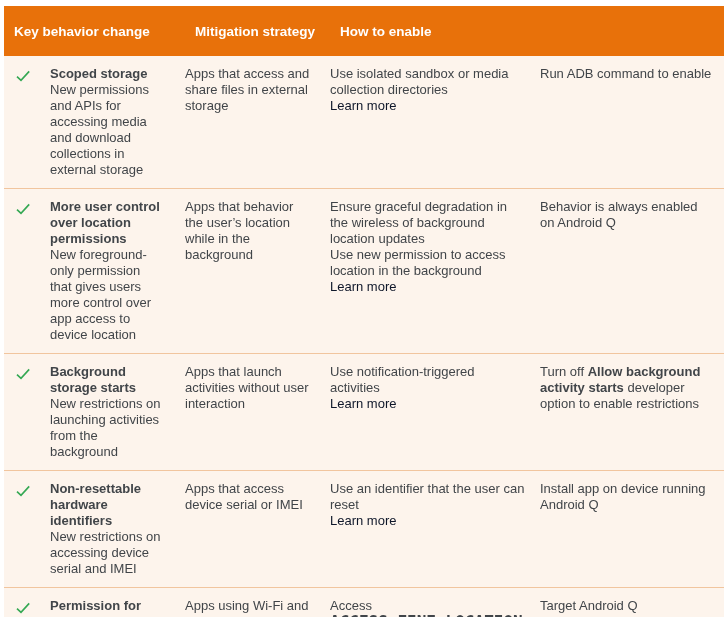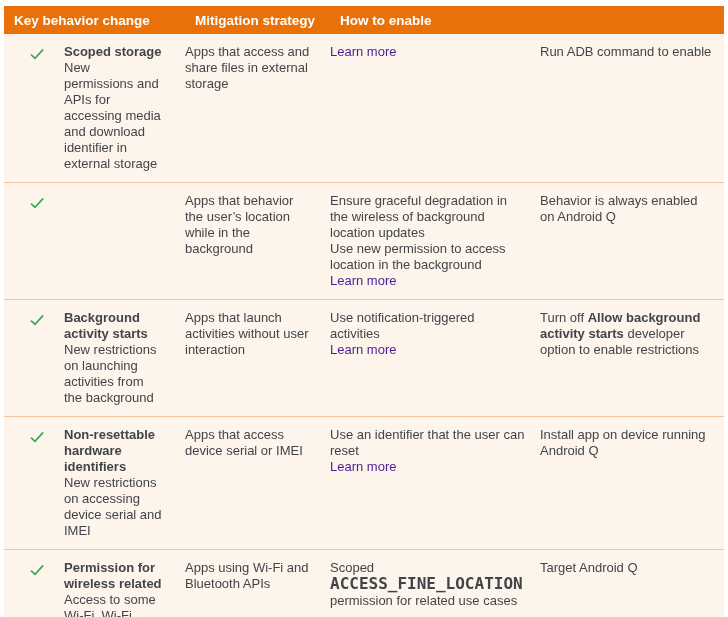--- a/index.html
+++ b/index.html
@@ -17,41 +17,41 @@
     width: 720px;
   }
   .hdr {
     display: grid;
     grid-template-columns: 181px 145px 210px 1fr;
     background: #E8710A;
     color: #ffffff;
     font-weight: bold;
     font-size: 13.5px;
     align-items: center;
-    height: 28px;
+    height: 50px;
   }
   .hdr > div { padding: 0 14px 0 10px; }
   .row {
     display: grid;
     grid-template-columns: 181px 145px 210px 1fr;
     background: #FDF4EC;
     border-bottom: 1px solid #F1C59E;
     font-size: 13px;
     line-height: 16px;
     padding: 10px 0;
   }
   .row:last-child { border-bottom: 1px solid #F1C59E; }
   .cell { padding: 0 15px 0 0; }
-  .c1 { display: flex; align-items: flex-start; padding-left: 24px; }
+  .c1 { display: flex; align-items: flex-start; padding-left: 10px; }
   .checkwrap { width: 36px; flex: 0 0 36px; padding-top: 1px; }
   .c1 .txt { flex: 1 1 auto; padding-right: 8px; }
   .title { font-weight: bold; }
   .c4 { padding-right: 12px; }
   a.learn {
-    color: #4c1d95;
+    color: #0f172a;
     text-decoration: none;
     display: inline-block;
     cursor: pointer;
   }
   .para { display: block; }
   .b { font-weight: bold; }
   .code {
     font-family: "DejaVu Sans Mono", "Liberation Mono", monospace;
     font-weight: bold;
     font-size: 16px;
@@ -71,56 +71,61 @@
 
   <div class="row">
     <div class="cell c1">
       <span class="checkwrap">
         <svg class="check" width="18" height="18" viewBox="0 0 18 18">
           <path d="M3 9.6 L7 13.4 L15.2 4.4" fill="none" stroke="#34A853" stroke-width="1.6"></path>
         </svg>
       </span>
       <span class="txt">
         <span class="para title">Scoped storage</span>
-        <span class="para">New permissions and APIs for accessing media and download identifier in external storage</span>
+        <span class="para">New permissions and APIs for accessing media and download collections in external storage</span>
       </span>
     </div>
     <div class="cell">Apps that access and share files in external storage</div>
     <div class="cell">
+      <span class="para">Use isolated sandbox or media collection directories</span>
       <a class="learn">Learn more</a>
     </div>
     <div class="cell c4">Run ADB command to enable</div>
   </div>
 
   <div class="row">
     <div class="cell c1">
       <span class="checkwrap">
         <svg class="check" width="18" height="18" viewBox="0 0 18 18">
           <path d="M3 9.6 L7 13.4 L15.2 4.4" fill="none" stroke="#34A853" stroke-width="1.6"></path>
         </svg>
+      </span>
+      <span class="txt">
+        <span class="para title">More user control over location permissions</span>
+        <span class="para">New foreground-only permission that gives users more control over app access to device location</span>
       </span>
     </div>
     <div class="cell">Apps that behavior the user’s location while in the background</div>
     <div class="cell">
       <span class="para">Ensure graceful degradation in the wireless of background location updates</span>
       <span class="para">Use new permission to access location in the background</span>
       <a class="learn">Learn more</a>
     </div>
     <div class="cell c4">Behavior is always enabled on Android Q</div>
   </div>
 
   <div class="row">
     <div class="cell c1">
       <span class="checkwrap">
         <svg class="check" width="18" height="18" viewBox="0 0 18 18">
           <path d="M3 9.6 L7 13.4 L15.2 4.4" fill="none" stroke="#34A853" stroke-width="1.6"></path>
         </svg>
       </span>
       <span class="txt">
-        <span class="para title">Background activity starts</span>
+        <span class="para title">Background storage starts</span>
         <span class="para">New restrictions on launching activities from the background</span>
       </span>
     </div>
     <div class="cell">Apps that launch activities without user interaction</div>
     <div class="cell">
       <span class="para">Use notification-triggered activities</span>
       <a class="learn">Learn more</a>
     </div>
     <div class="cell c4">
       <span>Turn off </span><span class="b">Allow background activity starts</span><span> developer option to enable restrictions</span>
@@ -154,19 +159,19 @@
           <path d="M3 9.6 L7 13.4 L15.2 4.4" fill="none" stroke="#34A853" stroke-width="1.6"></path>
         </svg>
       </span>
       <span class="txt">
         <span class="para title">Permission for wireless related</span>
         <span class="para">Access to some Wi-Fi, Wi-Fi Aware, and Bluetooth scanning methods requires fine location permission</span>
       </span>
     </div>
     <div class="cell">Apps using Wi-Fi and Bluetooth APIs</div>
     <div class="cell">
-      <span class="para"><span>Scoped </span><span class="code">ACCESS_FINE_LOCATION</span><span> permission for related use cases</span></span>
+      <span class="para"><span>Access </span><span class="code">ACCESS_FINE_LOCATION</span><span> permission for related use cases</span></span>
 
     </div>
     <div class="cell c4">Target Android Q</div>
   </div>
 
 </div>
 
 </body></html>

